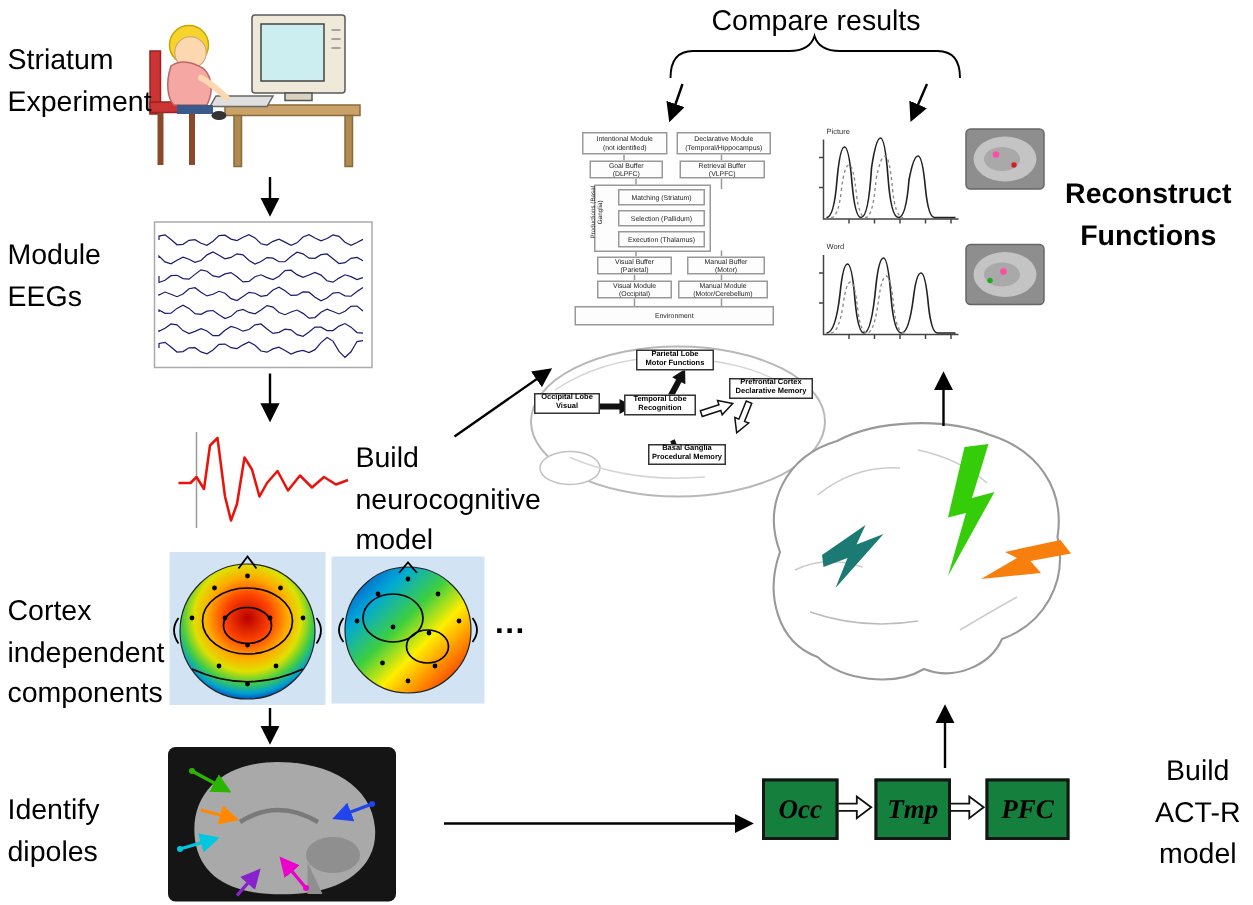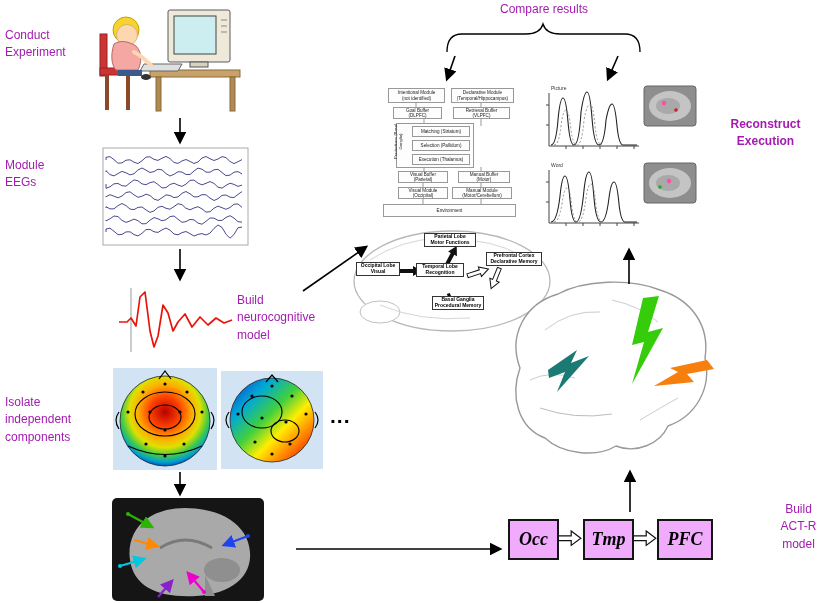--- a/index.html
+++ b/index.html
@@ -1,27 +1,27 @@
 <!DOCTYPE html>
 <html><head>
 <meta charset="utf-8">
 <style>
   html,body{margin:0;padding:0;background:#fff}
   #canvas{position:relative;width:835px;height:603px;background:#fff;font-family:"Liberation Sans",sans-serif;overflow:hidden}
   #art{position:absolute;left:0;top:0}
-  .lbl{position:absolute;font-size:12px;line-height:1.45;color:#a21caf;white-space:pre-line}
+  .lbl{position:absolute;font-size:19px;line-height:1.45;color:#000000;white-space:pre-line}
   .center{text-align:center}
   .bold{font-weight:bold}
   .tiny{position:absolute;font-size:5px;line-height:1.1;color:#333}
   .fcb{position:absolute;background:#fdfdfd;border:1px solid #999;color:#222;font-size:4.6px;line-height:1.15;
        text-align:center;display:flex;flex-direction:column;justify-content:center;white-space:pre-line;
        box-sizing:border-box;padding:0 1px}
   .brb{position:absolute;background:#fff;border:1px solid #333;color:#000;font-weight:bold;font-size:5px;line-height:1.15;
        text-align:center;display:flex;flex-direction:column;justify-content:center;white-space:pre-line;box-sizing:border-box}
-  .actrb{position:absolute;width:47px;height:37px;background:#f0abfc;border:2px solid #151515;display:flex;align-items:center;
+  .actrb{position:absolute;width:47px;height:37px;background:#15803d;border:2px solid #151515;display:flex;align-items:center;
        justify-content:center;font-family:"Liberation Serif",serif;font-style:italic;font-weight:bold;font-size:18px;box-sizing:content-box}
   .rot{transform:rotate(-90deg);transform-origin:center;border:none;background:none;font-size:4.2px}
   .dots{position:absolute;font-size:21px;font-weight:bold;letter-spacing:1px;color:#000}
 </style>
 </head>
 <body>
 
 <div id="canvas">
 
   <svg id="art" width="835" height="603" viewBox="0 0 835 603">
@@ -265,33 +265,35 @@
       <line x1="303" y1="291" x2="366" y2="247" marker-end="url(#m-black)"></line>
       <line x1="455" y1="56" x2="447" y2="79" marker-end="url(#m-black)"></line>
       <line x1="618" y1="56" x2="608" y2="79" marker-end="url(#m-black)"></line>
       <line x1="629" y1="284" x2="629" y2="250" marker-end="url(#m-black)"></line>
       <line x1="630" y1="512" x2="630" y2="472" marker-end="url(#m-black)"></line>
       <line x1="296" y1="549" x2="500" y2="549" marker-end="url(#m-black)"></line>
       <path d="M447,52 Q447,34 462,34 L526,34 Q540,34 543,24 Q546,34 560,34 L625,34 Q640,34 640,52" stroke-width="1.3"></path>
     </g>
   </svg>
 
-  <div class="lbl" style="left:5px;top:27px">Conduct
+  <div class="lbl" style="left:5px;top:27px">Striatum
 Experiment</div>
   <div class="lbl" style="left:5px;top:157px">Module
 EEGs</div>
-  <div class="lbl" style="left:5px;top:394px">Isolate
+  <div class="lbl" style="left:5px;top:394px">Cortex
 independent
 components</div>
+  <div class="lbl" style="left:5px;top:527px">Identify
+dipoles</div>
   <div class="lbl" style="left:237px;top:292px">Build
 neurocognitive
 model</div>
   <div class="lbl center" style="left:463px;top:1px;width:162px">Compare results</div>
   <div class="lbl center bold" style="left:698px;top:116px;width:135px">Reconstruct
-Execution</div>
+Functions</div>
   <div class="lbl center" style="left:762px;top:501px;width:73px">Build
 ACT-R
 model</div>
   <div class="dots" style="left:330px;top:404px">...</div>
 
   <div class="fcb" style="left:388px;top:88px;width:57px;height:15px">Intentional Module
 (not identified)</div>
   <div class="fcb" style="left:451px;top:88px;width:63px;height:15px">Declarative Module
 (Temporal/Hippocampus)</div>
   <div class="fcb" style="left:393px;top:107px;width:49px;height:12px">Goal Buffer

